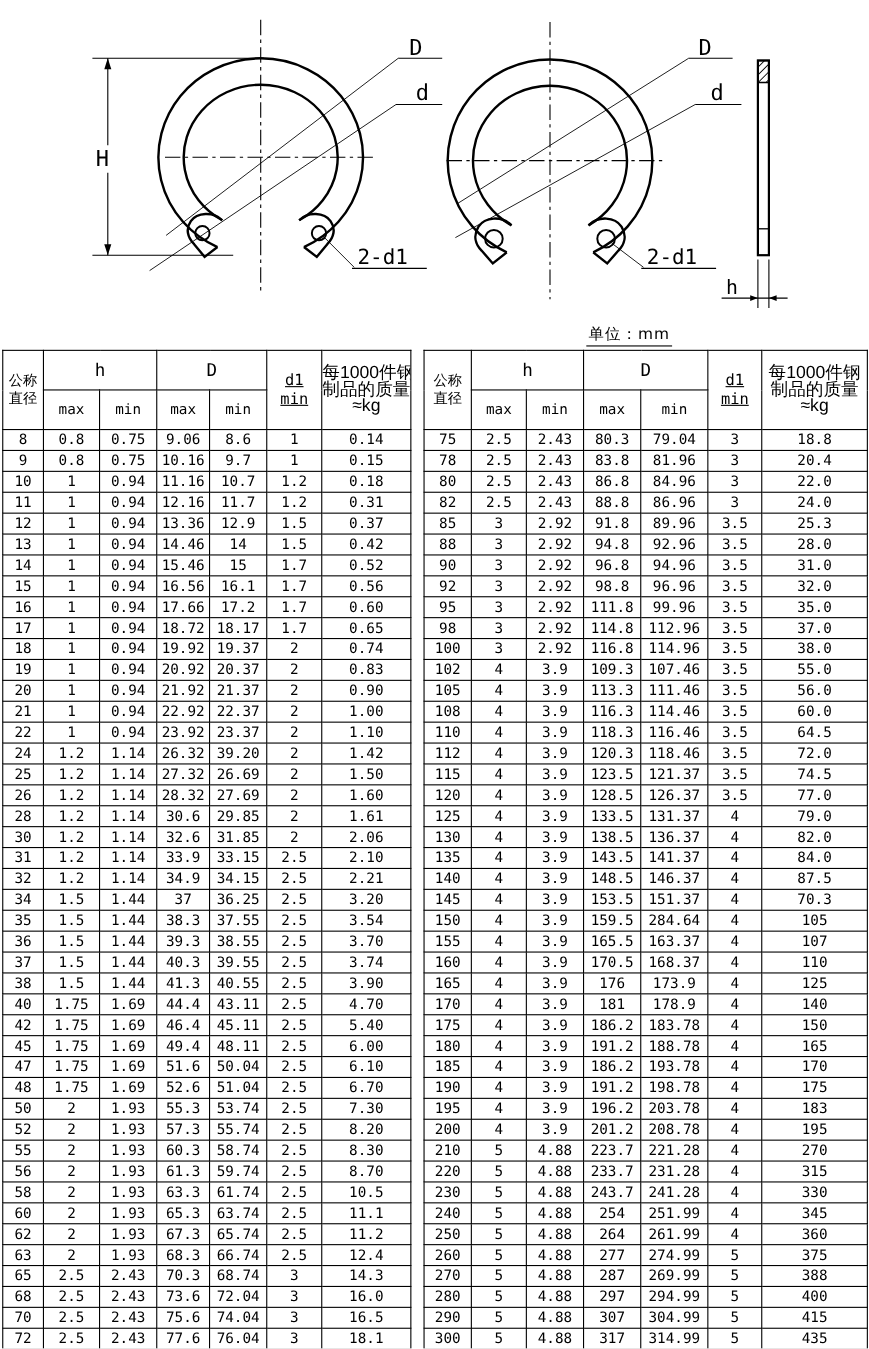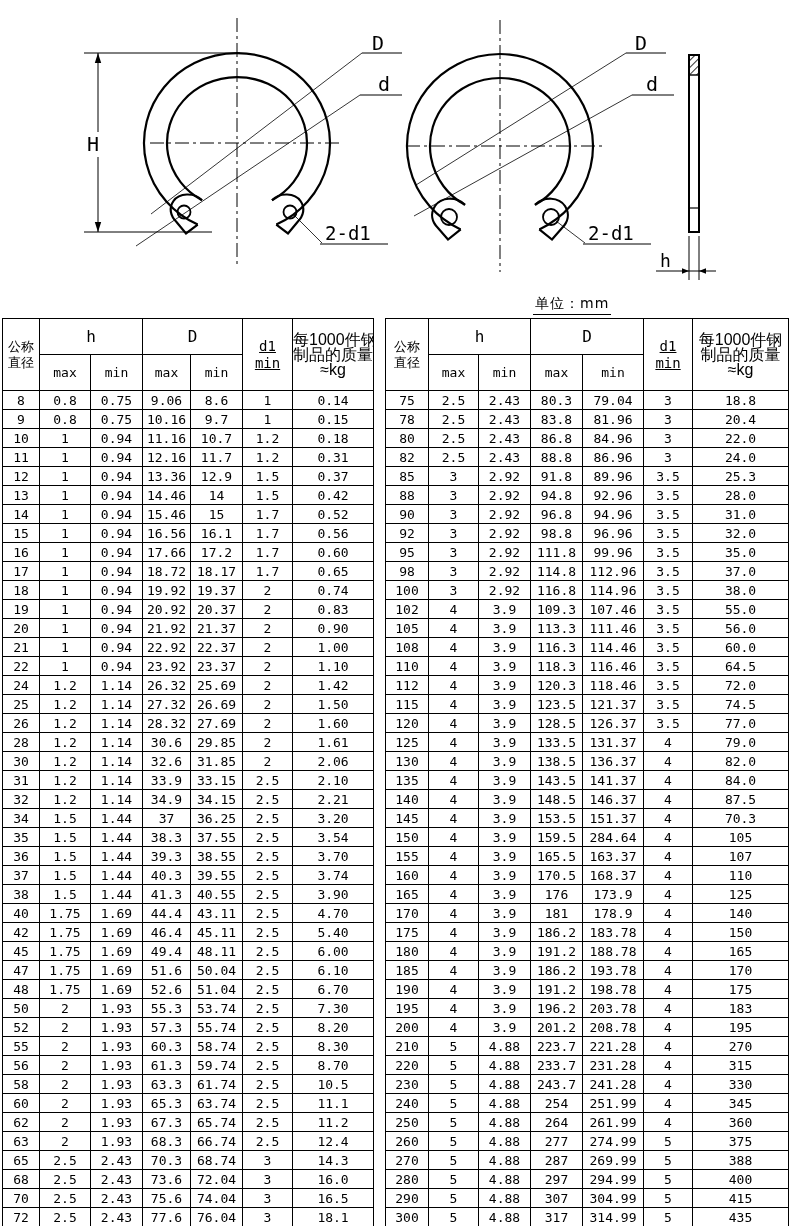--- a/index.html
+++ b/index.html
@@ -287,21 +287,21 @@
           <td>23.92</td>
           <td>23.37</td>
           <td>2</td>
           <td>1.10</td>
         </tr>
         <tr>
           <td>24</td>
           <td>1.2</td>
           <td>1.14</td>
           <td>26.32</td>
-          <td>25.69</td>
+          <td>39.20</td>
           <td>2</td>
           <td>1.42</td>
         </tr>
         <tr>
           <td>25</td>
           <td>1.2</td>
           <td>1.14</td>
           <td>27.32</td>
           <td>26.69</td>
           <td>2</td>

